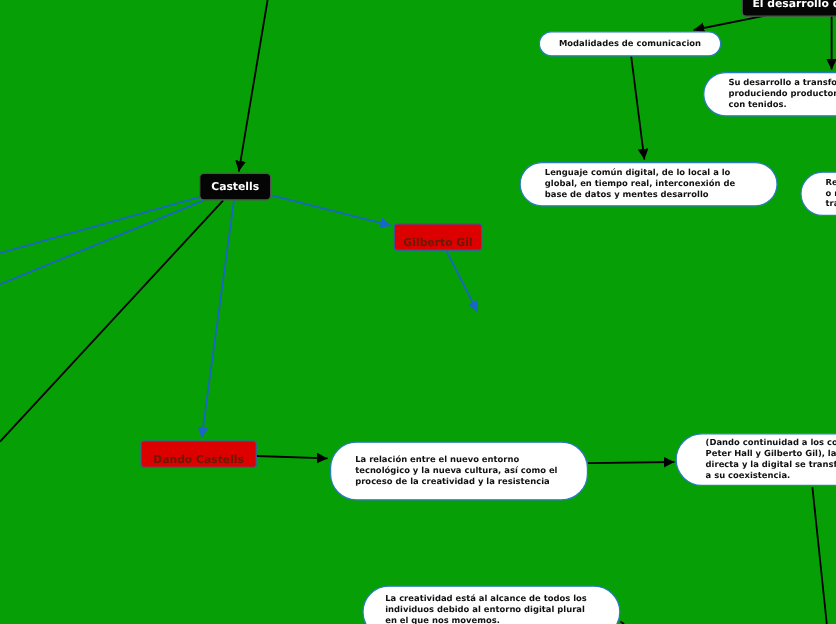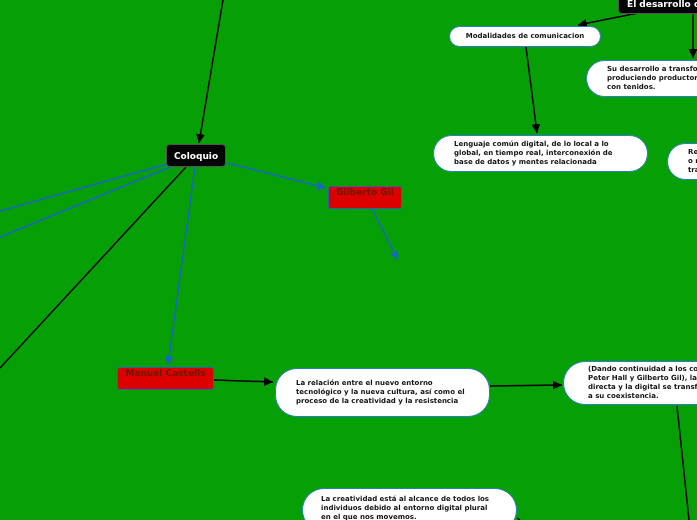--- a/index.html
+++ b/index.html
@@ -12,21 +12,21 @@
   svg.links { position:absolute; left:0; top:0; width:697px; height:520px; }
   .node { position:absolute; box-sizing:border-box; cursor:pointer; }
   .node-dark {
     background:#050505; color:#fff; border:1px solid #555;
     border-radius:4px; font-weight:bold; font-size:9px;
     display:flex; align-items:center; justify-content:center;
   }
   .node-red {
     background:#dc0000; color:#6b1a00; border:1px solid #2d5fb0;
     border-radius:3px; font-weight:bold; font-size:9px;
-    display:flex; align-items:flex-start; justify-content:center;
+    display:flex; align-items:flex-end; justify-content:center;
   }
   .node-pill {
     background:#fff; color:#111; border:1.5px solid #2a7dc0;
     border-radius:22px; font-weight:bold; font-size:7px; line-height:9px;
     display:flex; align-items:center;
   }
   .node-pill span { display:block; white-space:pre-line; }
 </style>
 </head>
 <body>
@@ -80,40 +80,40 @@
 
   <div class="node node-pill" style="left:586px; top:60px; width:140px; height:37px; padding-left:20px;">
     <span>Su desarrollo a transfo
 produciendo productor
 con tenidos.</span>
   </div>
 
   <div class="node node-pill" style="left:433px; top:135px; width:215px; height:37px; padding-left:20px;">
     <span>Lenguaje común digital,  de lo local a lo
 global, en tiempo real, interconexión de
-base de datos y mentes relacionada</span>
+base de datos y mentes desarrollo</span>
   </div>
 
   <div class="node node-pill" style="left:667px; top:143px; width:60px; height:37px; padding-left:20px;">
     <span>Re
 o r
 tra</span>
   </div>
 
   <div class="node node-dark" style="left:166px; top:144px; width:60px; height:23px;">
-    <span>Coloquio</span>
+    <span>Castells</span>
   </div>
 
   <div class="node node-red" style="left:328px; top:186px; width:74px; height:23px;">
     <span>Gilberto Gil</span>
   </div>
 
 
   <div class="node node-red" style="left:117px; top:367px; width:97px; height:23px;">
-    <span>Manuel Castells</span>
+    <span>Dando Castells</span>
   </div>
 
   <div class="node node-pill" style="left:275px; top:368px; width:215px; height:49px; padding-left:20px;">
     <span>La relación entre el nuevo entorno
 tecnológico y la nueva cultura, así como el
 proceso de la creatividad y la resistencia</span>
   </div>
 
   <div class="node node-pill" style="left:563px; top:361px; width:160px; height:44px; padding-left:24px;">
     <span>(Dando continuidad a los co

